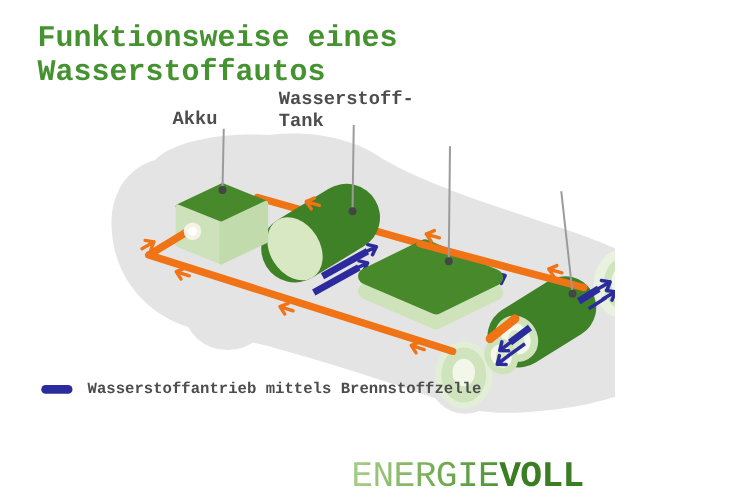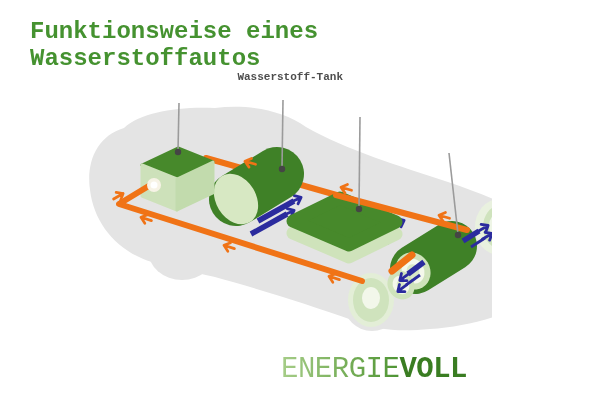--- a/index.html
+++ b/index.html
@@ -7,31 +7,31 @@
     position:relative;width:492px;height:400px;background:#ffffff;
     font-family:Liberation Mono, monospace;overflow:hidden;
   }
   .page-title{
     position:absolute;left:30px;top:18px;margin:0;
     font-size:24px;font-weight:bold;color:#459230;letter-spacing:0px;
   }
   .diagram{position:absolute;left:0;top:0;width:600px;height:400px;}
   .diagram svg{position:absolute;left:0;top:0;}
   .comp-label{
-    position:absolute;font-size:11px;font-weight:bold;color:#4d4d4d;
-    text-align:right;line-height:1.2;
+    position:absolute;font-size:15px;font-weight:bold;color:#4d4d4d;
+    text-align:left;line-height:1.2;
   }
   .legend{position:absolute;left:33px;top:303px;}
   .legend-row{display:flex;align-items:center;height:16px;margin-bottom:1px;}
   .swatch{width:25px;height:7px;border-radius:4px;margin-right:12px;flex:none;}
   .swatch.blue{background:#2b2b9e;}
   .swatch.orange{background:#f07316;}
   .legend-label{font-size:12.5px;font-weight:bold;color:#4d4d4d;white-space:nowrap;}
   .logo{
-    position:absolute;right:25px;bottom:14px;font-size:29px;letter-spacing:-0.5px;
+    position:absolute;right:25px;bottom:2px;font-size:29px;letter-spacing:-0.5px;
     white-space:nowrap;
   }
   .logo-light{
     font-weight:400;color:#58993a;
     background:linear-gradient(90deg,#a6cd88 0%,#6aa64c 70%,#4e9434 100%);
     -webkit-background-clip:text;background-clip:text;-webkit-text-fill-color:transparent;
   }
   .logo-bold{font-weight:bold;color:#3a7d22;}
 </style>
 </head>
@@ -164,25 +164,30 @@
         <line x1="449" y1="153" x2="458" y2="234"></line>
       </g>
       <g fill="#454545">
         <circle cx="178" cy="152" r="3.2"></circle>
         <circle cx="282" cy="169" r="3.2"></circle>
         <circle cx="359" cy="209" r="3.2"></circle>
         <circle cx="458" cy="235" r="3.2"></circle>
       </g>
     </svg>
 
+    <div class="comp-label" style="left:138px;top:87px;width:80px;">Akku</div>
     <div class="comp-label" style="left:223px;top:71px;width:120px;">
       <div>Wasserstoff-Tank</div>
     </div>
   </div>
 
   <div class="legend">
+    <div class="legend-row">
+      <span class="swatch blue"></span>
+      <span class="legend-label">Wasserstoffantrieb mittels Brennstoffzelle</span>
+    </div>
   </div>
 
   <div class="logo">
     <span class="logo-light">ENERGIE</span><span class="logo-bold">VOLL</span>
   </div>
 
 </div>
 
 </body></html>

